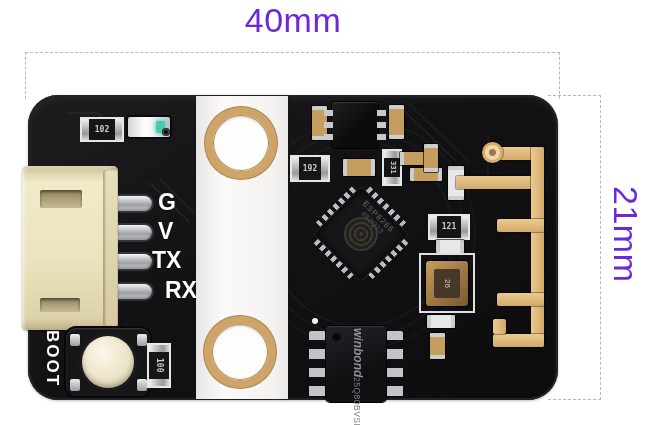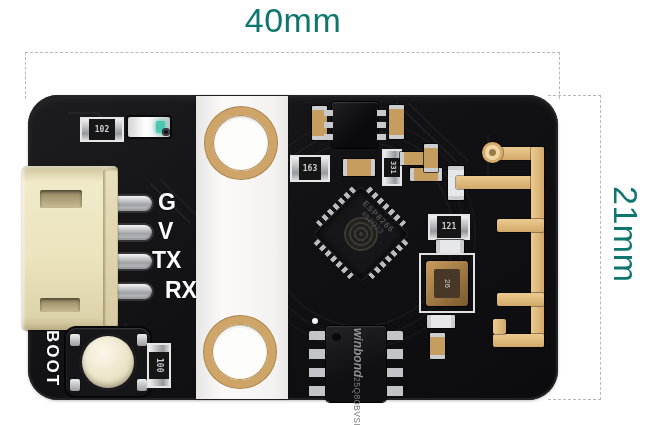--- a/index.html
+++ b/index.html
@@ -1,21 +1,21 @@
 <!DOCTYPE html>
 <html><head>
 <meta charset="utf-8">
 <style>
   html,body{margin:0;padding:0;background:#fff;}
   .stage{position:relative;width:667px;height:425px;background:#ffffff;overflow:hidden;
          font-family:"Liberation Sans",sans-serif;}
   .abs{position:absolute;}
 
   
-  .dim-label{color:#0f766e;font-size:34px;letter-spacing:.5px;}
+  .dim-label{color:#6d28d9;font-size:34px;letter-spacing:.5px;}
   .dim-w{left:233px;top:1px;width:120px;text-align:center;}
   .dim-h{left:606px;top:186px;writing-mode:vertical-rl;}
   .dim-box-top{left:25px;top:52px;width:533px;height:46px;
       border-top:1px dashed #b8b8b8;border-left:1px dashed #b8b8b8;border-right:1px dashed #b8b8b8;}
   .dim-box-right{left:548px;top:95px;width:52px;height:303px;
       border-top:1px dashed #b8b8b8;border-right:1px dashed #b8b8b8;border-bottom:1px dashed #b8b8b8;}
 
   
   .board{left:28px;top:95px;width:530px;height:305px;border-radius:30px;
       background:linear-gradient(145deg,#1d1d20 0%,#121214 45%,#0c0c0e 100%);
@@ -202,21 +202,21 @@
     <i class="end"></i>
   </div>
 
   <div class="abs cap v" style="left:312px;top:106px;width:15px;height:34px;"></div>
   <div class="abs reg"></div>
   <div class="abs pins-l"></div>
   <div class="abs pins-r"></div>
   <div class="abs cap v" style="left:389px;top:105px;width:15px;height:34px;"></div>
   <div class="abs res" style="left:290px;top:155px;width:40px;height:27px;">
     <i class="end"></i>
-    <b class="code">163</b>
+    <b class="code">192</b>
     <i class="end"></i>
   </div>
   <div class="abs cap" style="left:343px;top:159px;width:32px;height:17px;"></div>
   <div class="abs res v" style="left:382px;top:149px;width:20px;height:37px;">
     <i class="end"></i>
     <b class="code" style="font-size:7px;">331</b>
     <i class="end"></i>
   </div>
   <div class="abs cap" style="left:400px;top:152px;width:34px;height:13px;"></div>
   <div class="abs cap" style="left:410px;top:168px;width:32px;height:13px;"></div>

